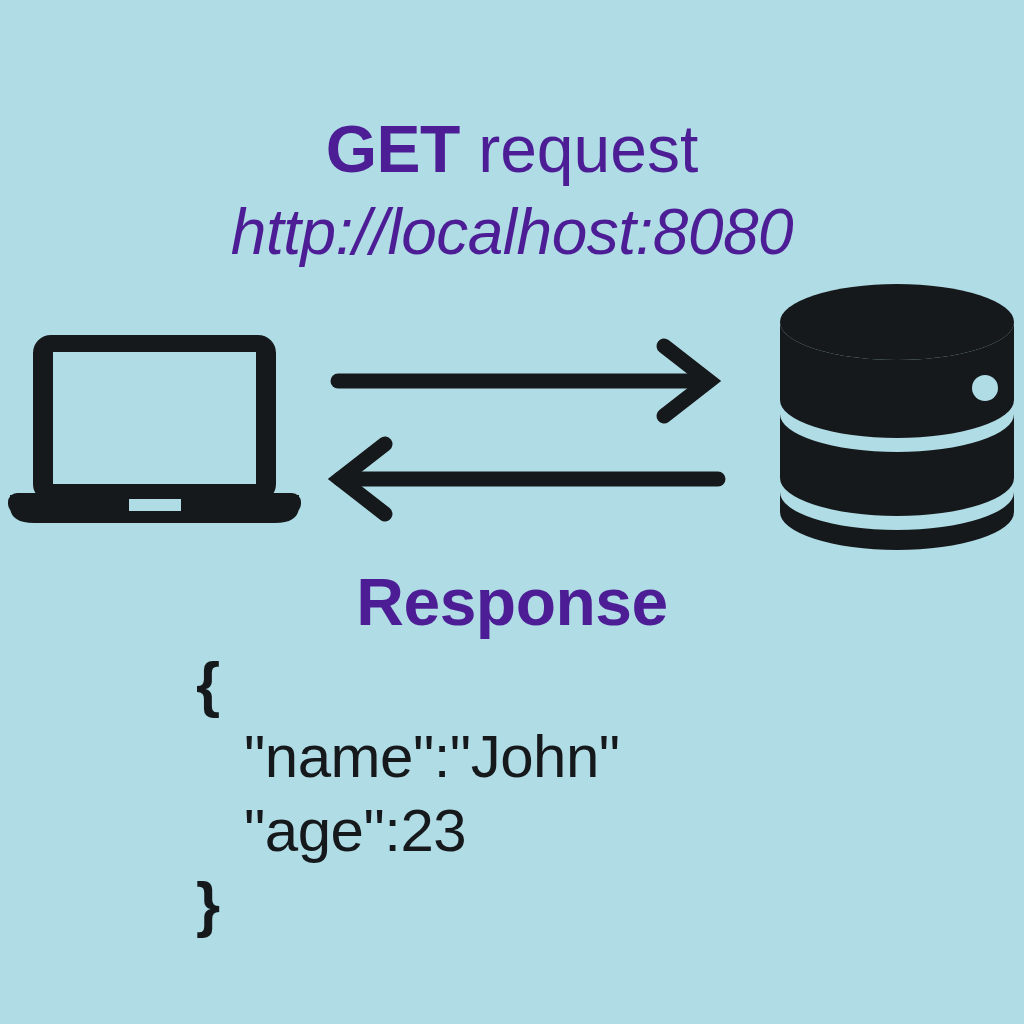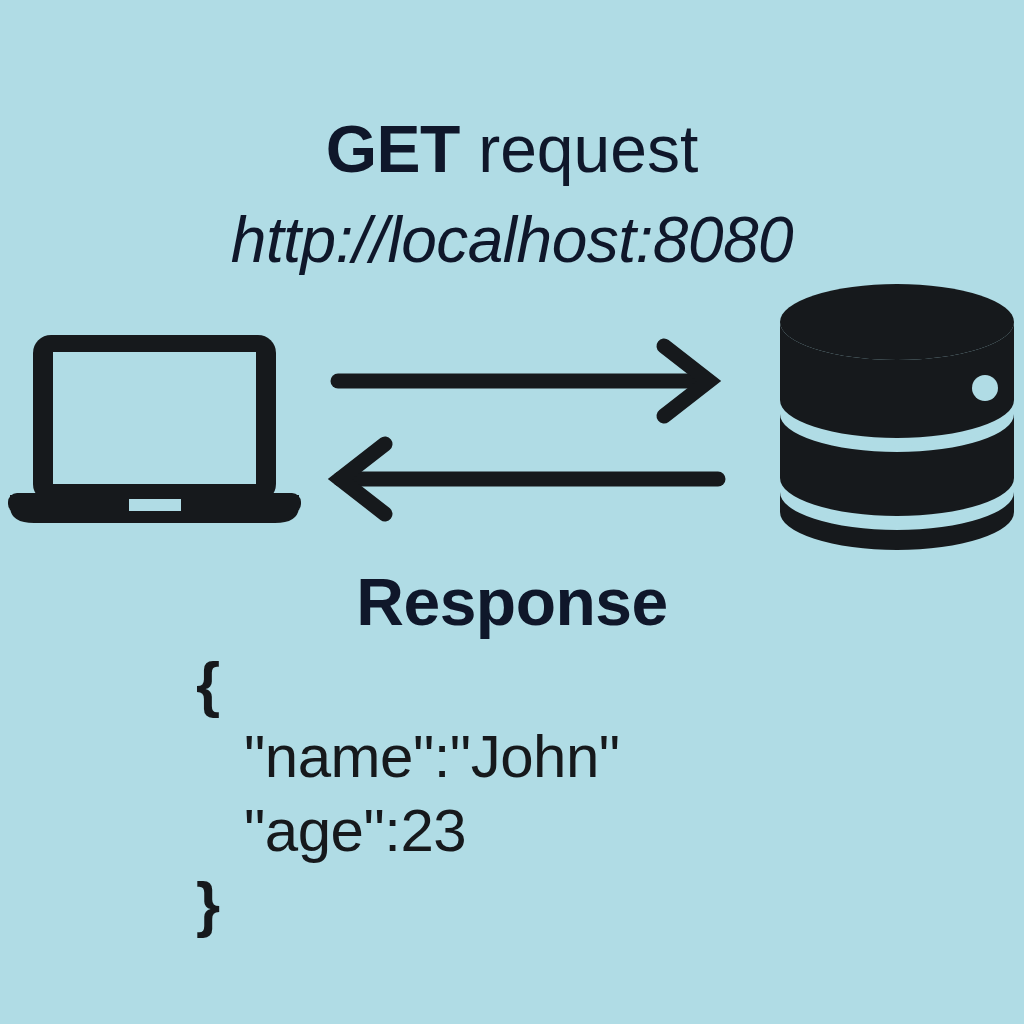--- a/index.html
+++ b/index.html
@@ -19,35 +19,35 @@
   }
 
   
   .hdr {
     position: absolute;
     left: 0;
     width: 1024px;
     text-align: center;
     line-height: 1;
     white-space: nowrap;
-    color: #0f172a;
+    color: #4c1d95;
   }
   #request-line {
     top: 116px;
     font-size: 66px;
   }
   #request-method {
     font-weight: 700;
     letter-spacing: -0.5px;
   }
   #request-word {
     font-weight: 400;
   }
   #request-url {
-    top: 208px;
+    top: 200px;
     font-size: 64px;
     font-style: italic;
     font-weight: 400;
     letter-spacing: -0.5px;
   }
   #response-label {
     top: 557px;
     font-size: 66px;
     font-weight: 700;
     letter-spacing: -0.5px;

